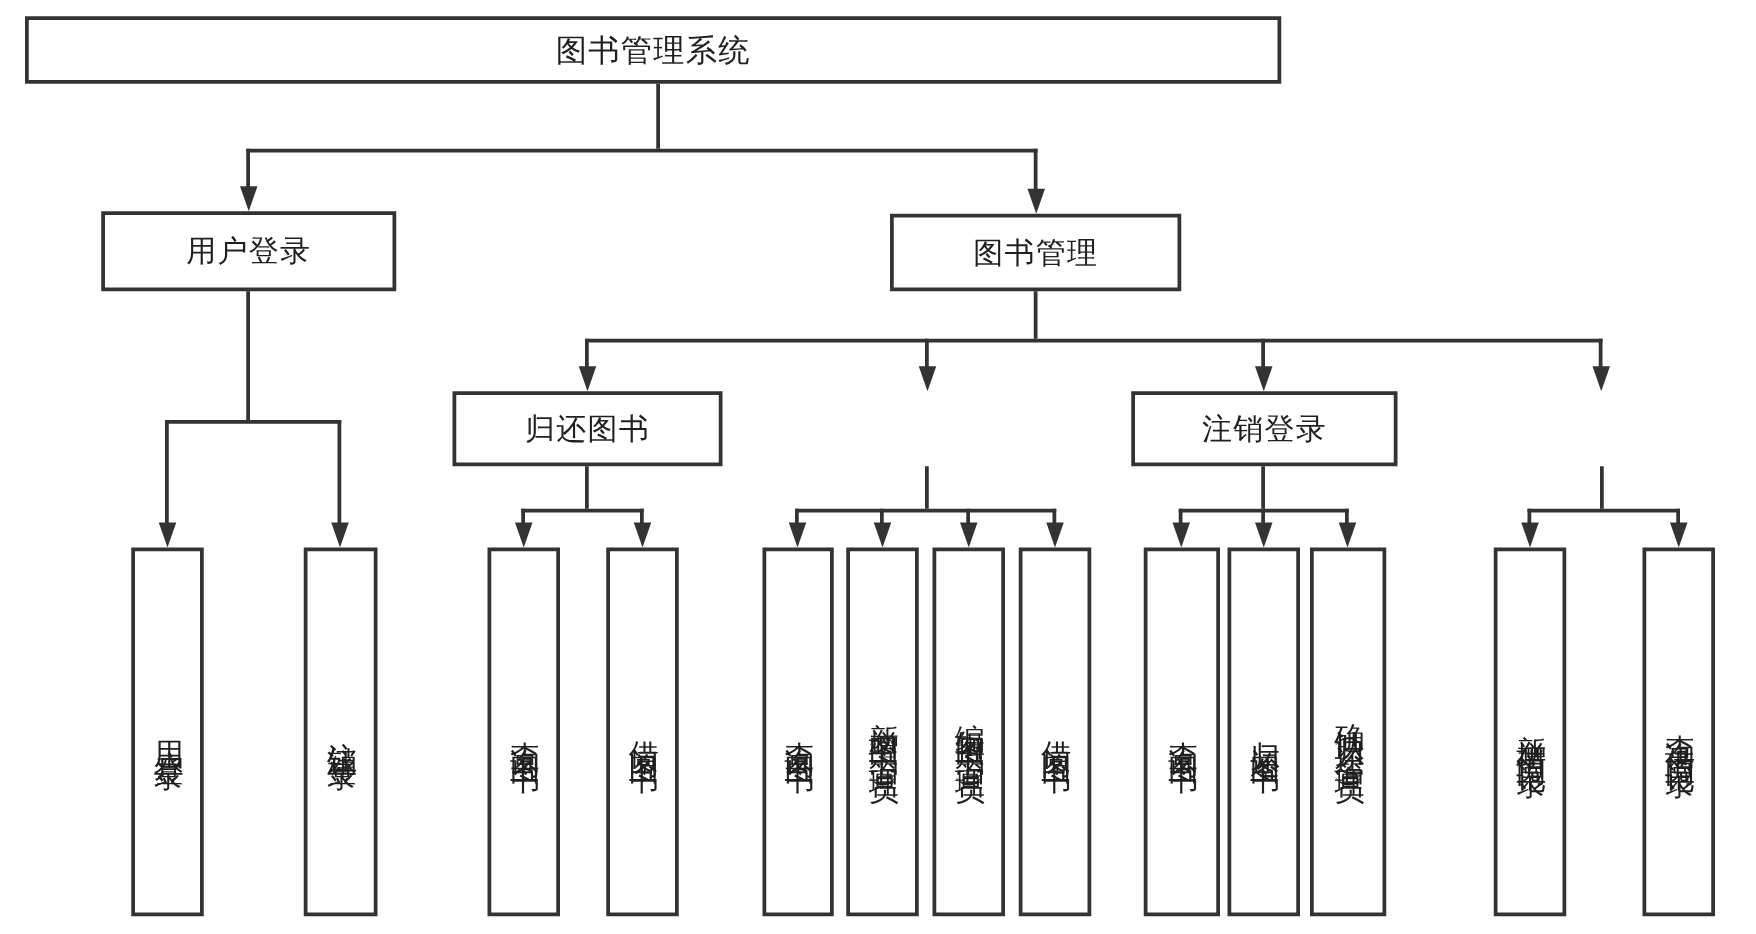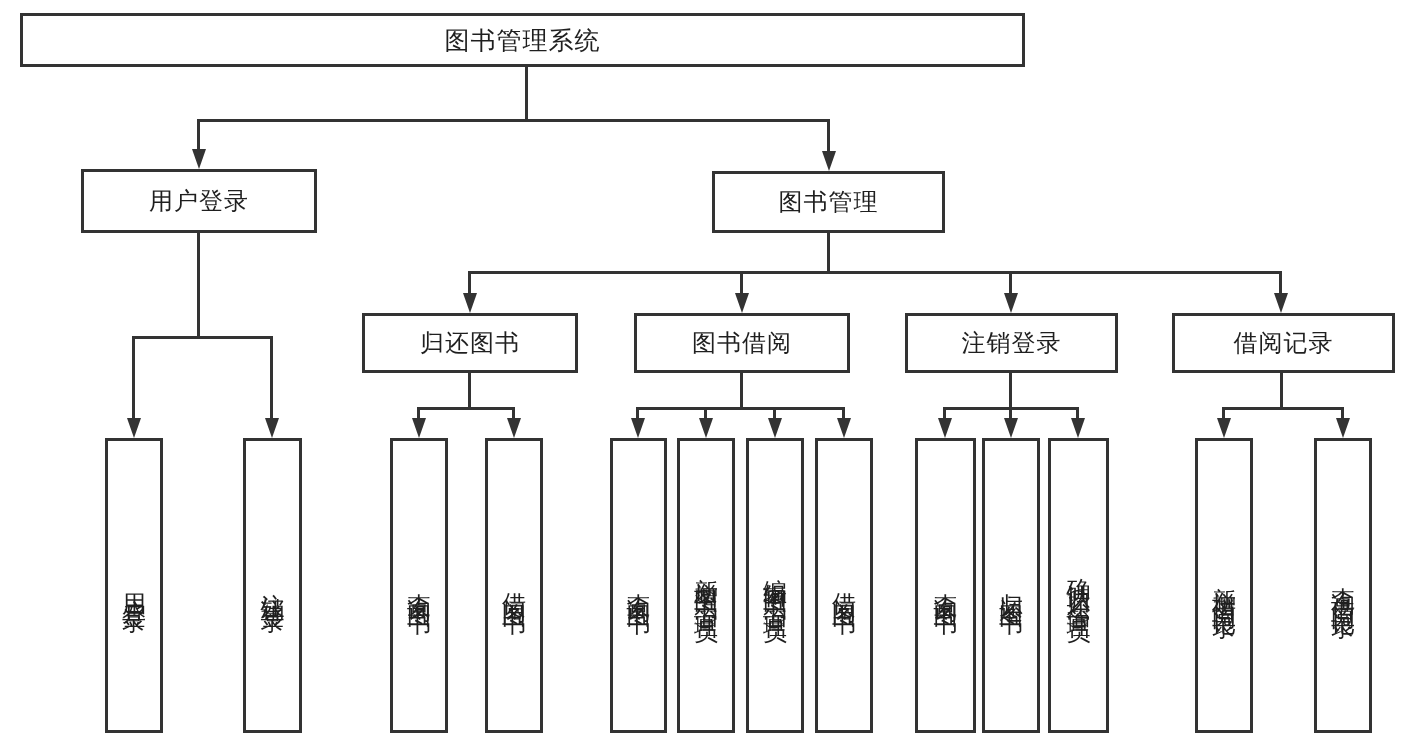--- a/index.html
+++ b/index.html
@@ -93,23 +93,21 @@
   <div class="vline" style="left:468px; top:271px; height:24px;"></div>
   <div class="vline" style="left:740px; top:271px; height:24px;"></div>
   <div class="vline" style="left:1009px; top:271px; height:24px;"></div>
   <div class="vline" style="left:1279px; top:271px; height:24px;"></div>
   <div class="arrowhead" style="left:463px; top:293px;"></div>
   <div class="arrowhead" style="left:735px; top:293px;"></div>
   <div class="arrowhead" style="left:1004px; top:293px;"></div>
   <div class="arrowhead" style="left:1274px; top:293px;"></div>
 
   <div class="node" style="left:362px; top:313px; width:216px; height:60px;">归还图书</div>
-  <div class="node" style="left:634px; top:313px; width:216px; height:60px;">图书借阅</div>
   <div class="node" style="left:905px; top:313px; width:213px; height:60px;">注销登录</div>
-  <div class="node" style="left:1172px; top:313px; width:223px; height:60px;">借阅记录</div>
 
   <div class="vline" style="left:468px; top:373px; height:34px;"></div>
   <div class="hline" style="left:417px; top:407px; width:98px;"></div>
   <div class="vline" style="left:417px; top:407px; height:13px;"></div>
   <div class="vline" style="left:512px; top:407px; height:13px;"></div>
   <div class="arrowhead" style="left:412px; top:418px;"></div>
   <div class="arrowhead" style="left:507px; top:418px;"></div>
 
   <div class="vline" style="left:740px; top:373px; height:34px;"></div>
   <div class="hline" style="left:636px; top:407px; width:209px;"></div>

